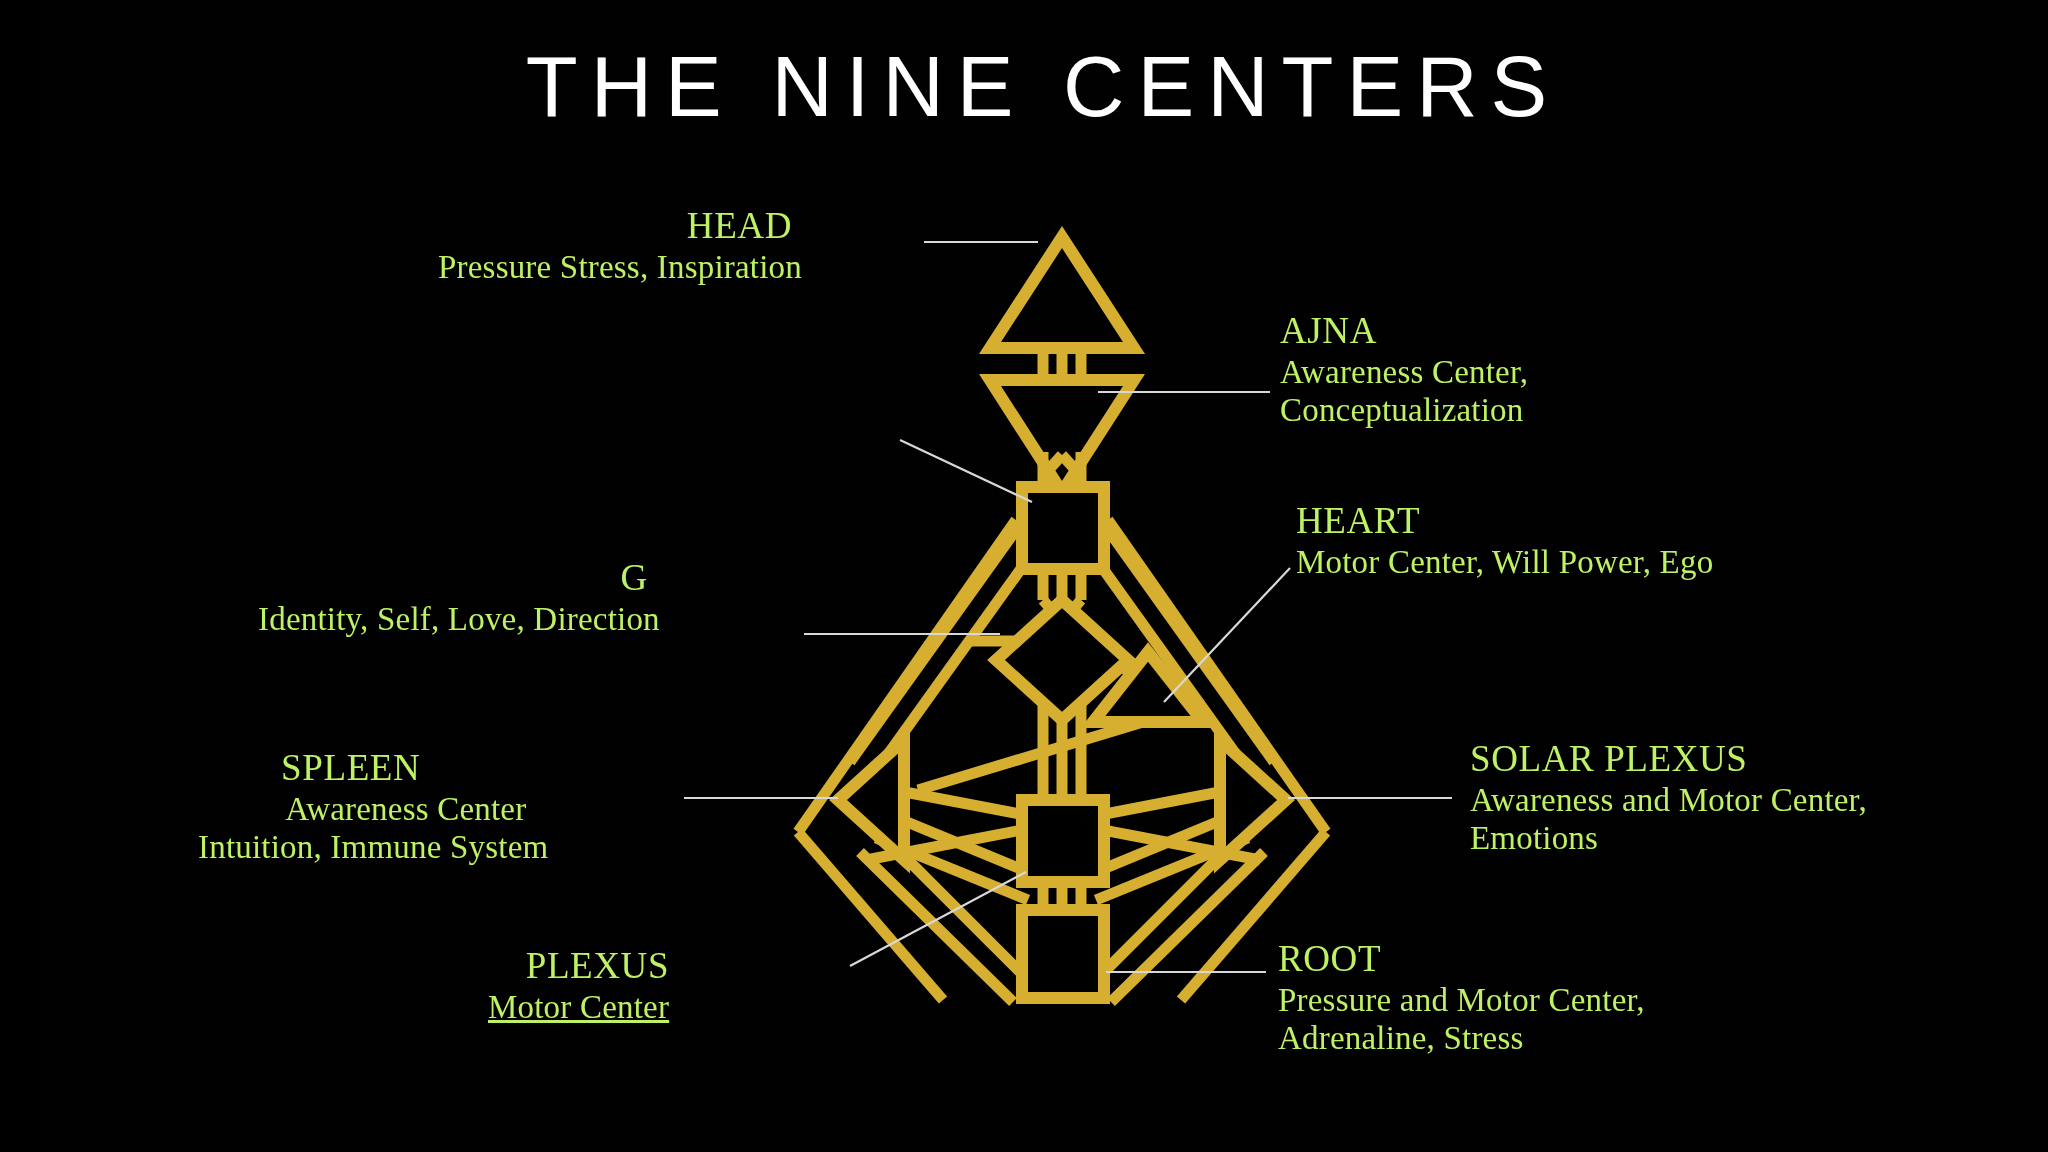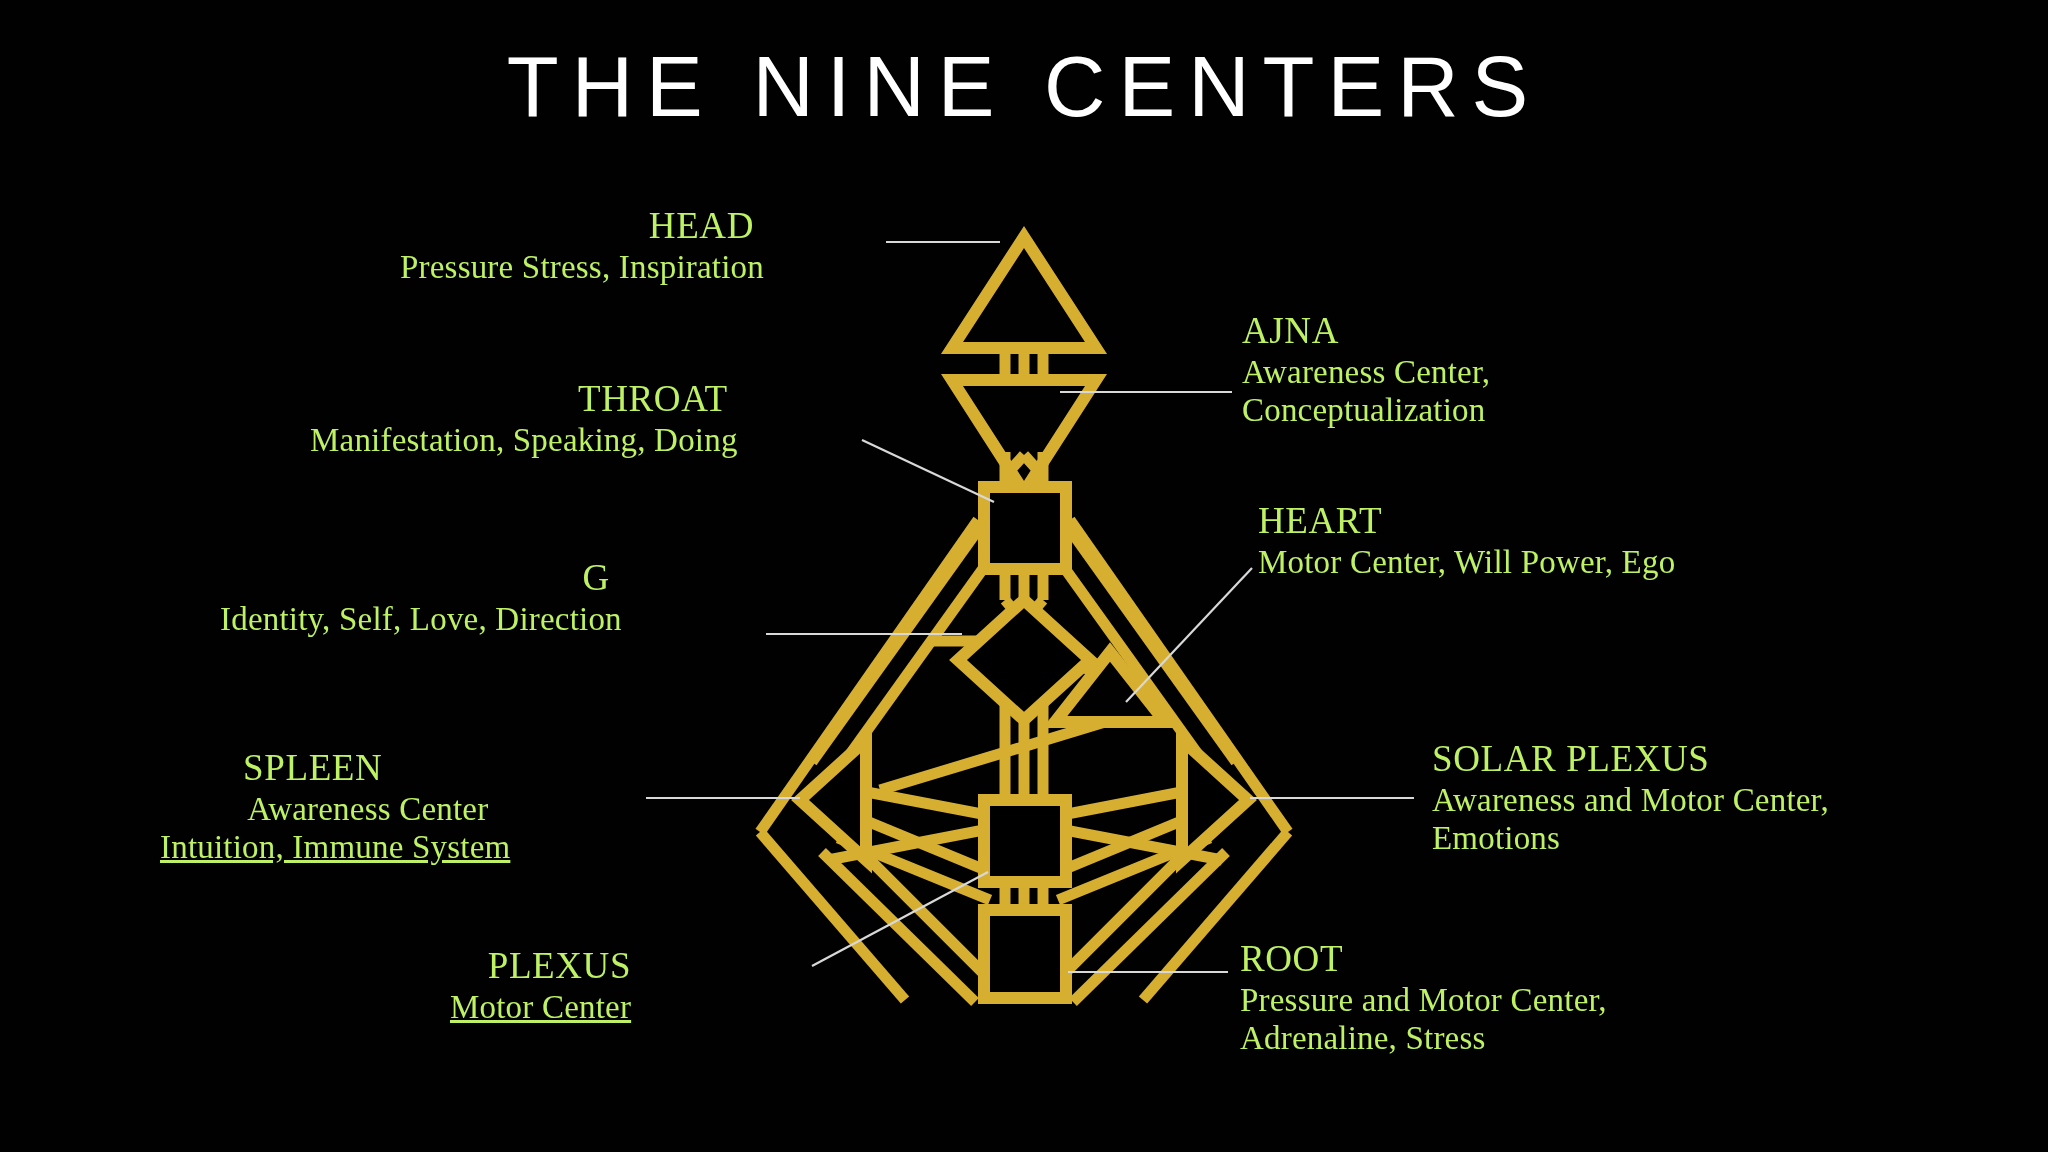--- a/index.html
+++ b/index.html
@@ -13,20 +13,21 @@
     overflow: hidden;
     font-family: "Liberation Serif", "DejaVu Serif", serif;
     color: #ffffff;
     position: relative;
   }
 
   #stage {
     position: absolute;
     inset: 0;
     background: #010101;
+    margin-left: 38px;
   }
 
   
   .title {
     position: absolute;
     top: 44px;
     left: 0;
     width: 100%;
     text-align: center;
     font-family: "Liberation Sans", "DejaVu Sans", sans-serif;
@@ -74,21 +75,21 @@
 
   #label-throat       { left: 310px; top: 378px; }
   #label-throat .name { text-align: right; padding-right: 10px; }
 
   #label-g       { left: 220px; top: 557px; }
   #label-g .name { text-align: right; padding-right: 12px; }
 
   #label-spleen       { left: 160px; top: 747px; }
   #label-spleen .name { text-align: right; padding-right: 128px; }
   #label-spleen .d1   { text-align: right; padding-right: 22px; }
-  #label-spleen .d2   { text-align: right; text-decoration: underline; }
+  #label-spleen .d2   { text-align: right; }
 
   #label-sacral       { left: 450px; top: 945px; }
   #label-sacral .name { text-align: right; padding-right: 58px; }
   #label-sacral .d1   { text-align: center; padding-right: 58px; text-decoration: underline; }
   #label-sacral .d2   { text-align: right; }
 
   #label-ajna        { left: 1242px; top: 310px; }
   #label-heart       { left: 1258px; top: 500px; }
   #label-solar       { left: 1432px; top: 738px; }
   #label-root        { left: 1240px; top: 938px; }
@@ -217,24 +218,20 @@
       <line x1="812" y1="966" x2="988" y2="872"></line>
       <line x1="1068" y1="972" x2="1228" y2="972"></line>
     </g>
   </svg>
 
   <div class="lbl left" id="label-head">
     <span class="name">HEAD</span>
     <span class="desc">Pressure Stress, Inspiration</span>
   </div>
 
-  <div class="lbl left" id="label-throat">
-    <span class="name">THROAT</span>
-    <span class="desc">Manifestation, Speaking, Doing</span>
-  </div>
 
   <div class="lbl left" id="label-g">
     <span class="name">G</span>
     <span class="desc">Identity, Self, Love, Direction</span>
   </div>
 
   <div class="lbl left" id="label-spleen">
     <span class="name">SPLEEN</span>
     <span class="desc d1">Awareness Center</span>
     <span class="desc d2">Intuition, Immune System</span>

